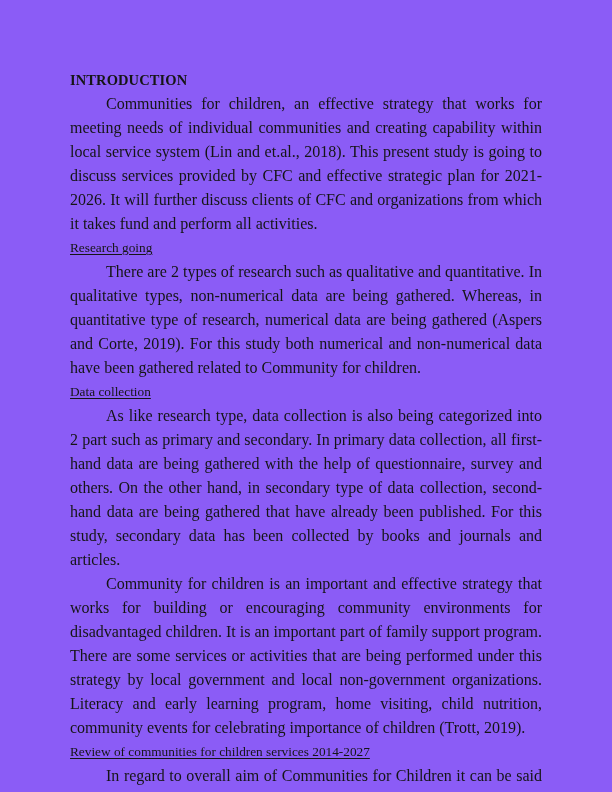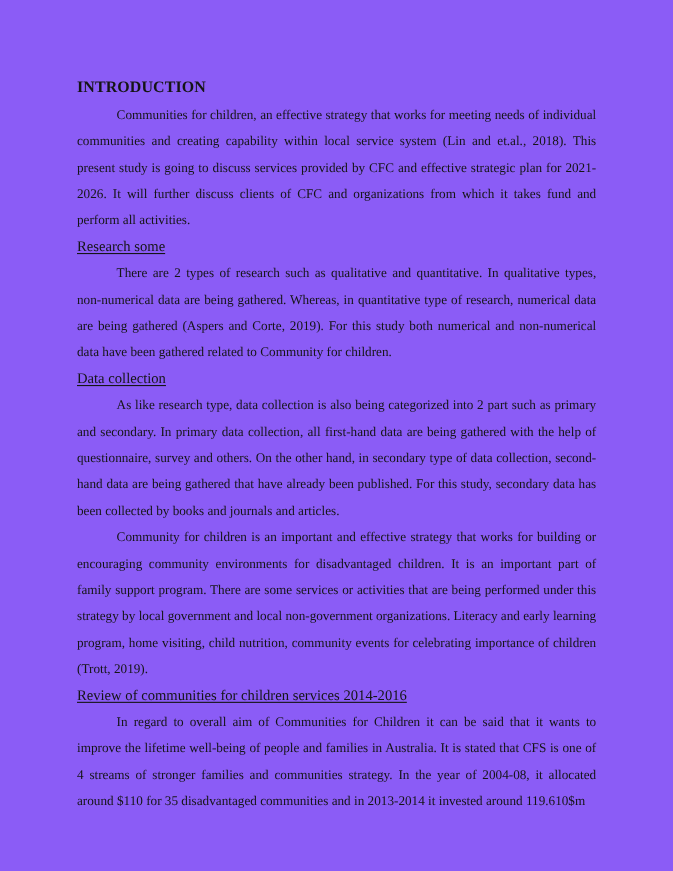--- a/index.html
+++ b/index.html
@@ -44,21 +44,21 @@
     margin: 0;
     text-align: left;
   }
 
   .doc-h2 span.u {
     text-decoration: underline;
     text-underline-offset: 2px;
   }
 
   .doc-p {
-    font-size: 12px;
+    font-size: 16px;
     font-weight: normal;
     line-height: 24px;
     margin: 0;
     text-align: justify;
     text-justify: inter-word;
     text-indent: 36px;
     hyphens: none;
   }
 
   .doc-p:last-child {
@@ -69,29 +69,29 @@
 <body>
 
 <div class="page">
   <div class="content">
 
     <h1 class="doc-h1">INTRODUCTION</h1>
 
     <p class="doc-p">Communities for children, an effective strategy that works for meeting needs of individual communities and creating capability within local service system (Lin and et.al., 2018). This present study is going to discuss services provided by CFC and effective strategic plan for 2021-2026. It will further discuss clients of CFC and organizations from which it takes fund and perform all activities.</p>
 
 
-    <h2 class="doc-h2"><span class="u">Research some</span></h2>
+    <h2 class="doc-h2"><span class="u">Research going</span></h2>
 
     <p class="doc-p">There are 2 types of research such as qualitative and quantitative. In qualitative types, non-numerical data are being gathered. Whereas, in quantitative type of research, numerical data are being gathered (Aspers and Corte, 2019). For this study both numerical and non-numerical data have been gathered related to Community for children.</p>
 
     <h2 class="doc-h2"><span class="u">Data collection</span></h2>
 
     <p class="doc-p">As like research type, data collection is also being categorized into 2 part such as primary and secondary. In primary data collection, all first-hand data are being gathered with the help of questionnaire, survey and others. On the other hand, in secondary type of data collection, second-hand data are being gathered that have already been published. For this study, secondary data has been collected by books and journals and articles.</p>
 
 
     <p class="doc-p">Community for children is an important and effective strategy that works for building or encouraging community environments for disadvantaged children. It is an important part of family support program. There are some services or activities that are being performed under this strategy by local government and local non-government organizations. Literacy and early learning program, home visiting, child nutrition, community events for celebrating importance of children (Trott, 2019).</p>
 
-    <h2 class="doc-h2"><span class="u">Review of communities for children services 2014-2016</span></h2>
+    <h2 class="doc-h2"><span class="u">Review of communities for children services 2014-2027</span></h2>
 
     <p class="doc-p">In regard to overall aim of Communities for Children it can be said that it wants to improve the lifetime well-being of people and families in Australia. It is stated that CFS is one of 4 streams of stronger families and communities strategy. In the year of 2004-08, it allocated around $110 for 35 disadvantaged communities and in 2013-2014 it invested around 119.610$m</p>
 
   </div>
 </div>
 
 </body></html>

